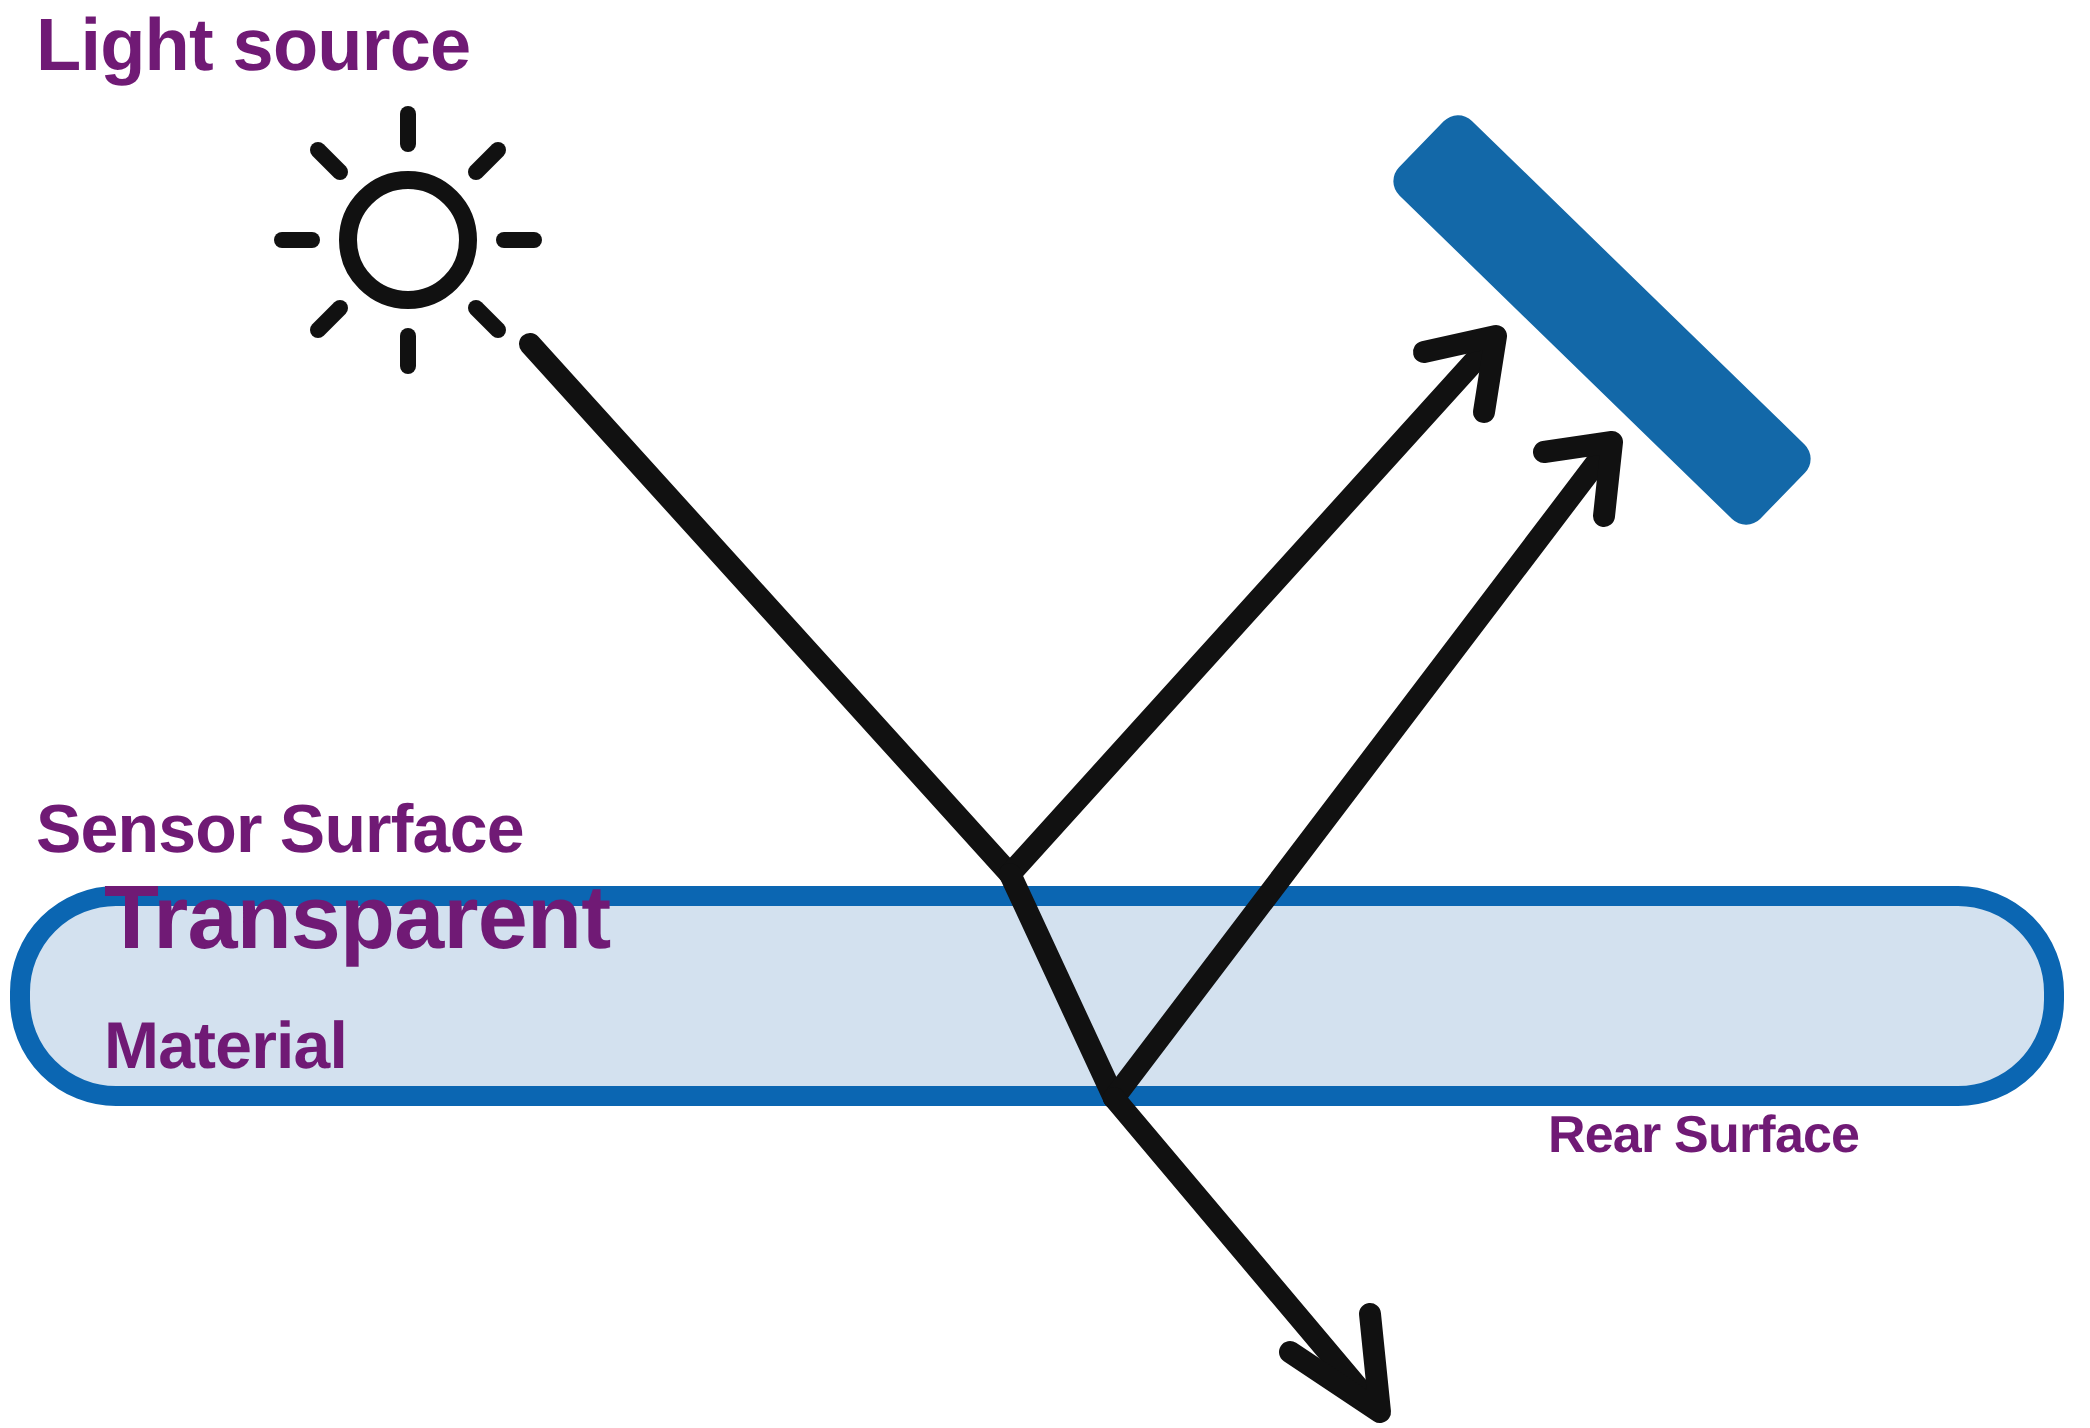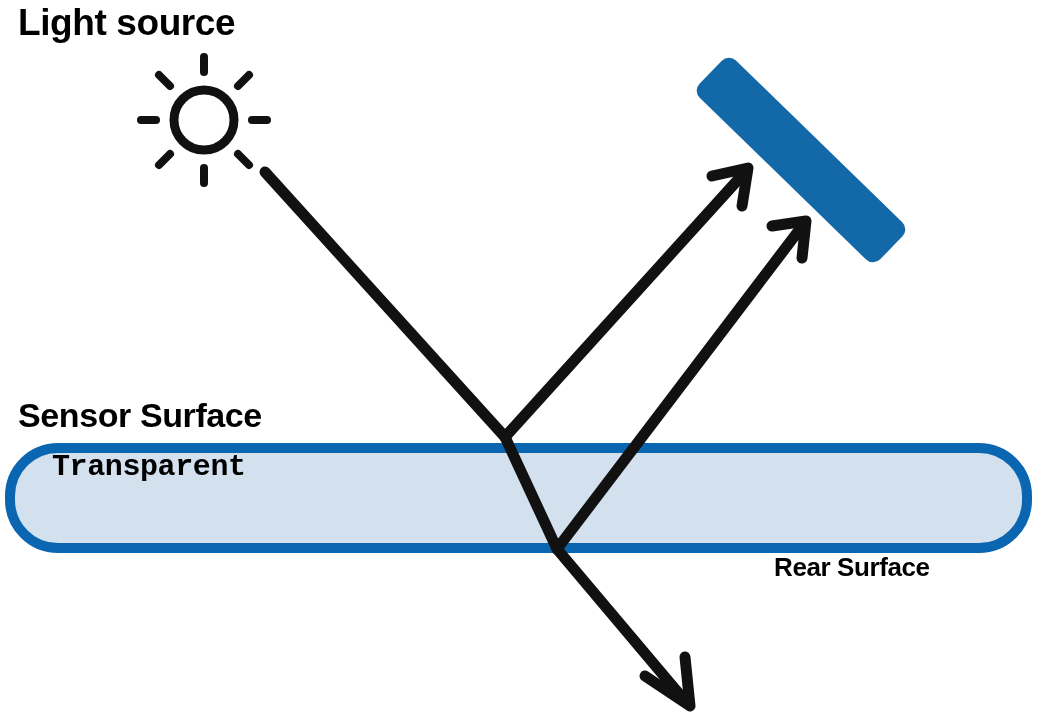--- a/index.html
+++ b/index.html
@@ -22,30 +22,30 @@
     position: absolute;
     left: 0;
     top: 0;
     width: 1045px;
     height: 714px;
   }
   .lbl {
     position: absolute;
     font-family: "Liberation Sans", sans-serif;
     font-weight: bold;
-    color: #000000;
+    color: #701a75;
     white-space: nowrap;
     letter-spacing: -0.4px;
     line-height: 1;
   }
   #label-light-source { left: 18px;  top: 4px;   font-size: 37px; }
   #label-gloss-sensor { left: 688px; top: 4px;   font-size: 37px; }
   #label-first-surface{ left: 18px;  top: 398px; font-size: 34px; }
   #label-rear-surface { left: 774px; top: 554px; font-size: 26px; }
-  #label-transparent  { left: 52px;  top: 452px; font-size: 30px; font-family: Liberation Mono, monospace; }
+  #label-transparent  { left: 52px;  top: 436px; font-size: 45px; }
   #label-material     { left: 52px;  top: 506px; font-size: 33px; }
 </style>
 </head>
 <body>
 
 <div id="stage">
 
   <svg id="diagram" viewBox="0 0 1045 714" xmlns="http://www.w3.org/2000/svg">
 
     <g>
@@ -97,14 +97,15 @@
 
   <div class="lbl" id="label-light-source">Light source</div>
 
 
   <div class="lbl" id="label-first-surface">Sensor Surface</div>
 
   <div class="lbl" id="label-rear-surface">Rear Surface</div>
 
   <div class="lbl" id="label-transparent">Transparent</div>
 
+  <div class="lbl" id="label-material">Material</div>
 
 </div>
 
 </body></html>

